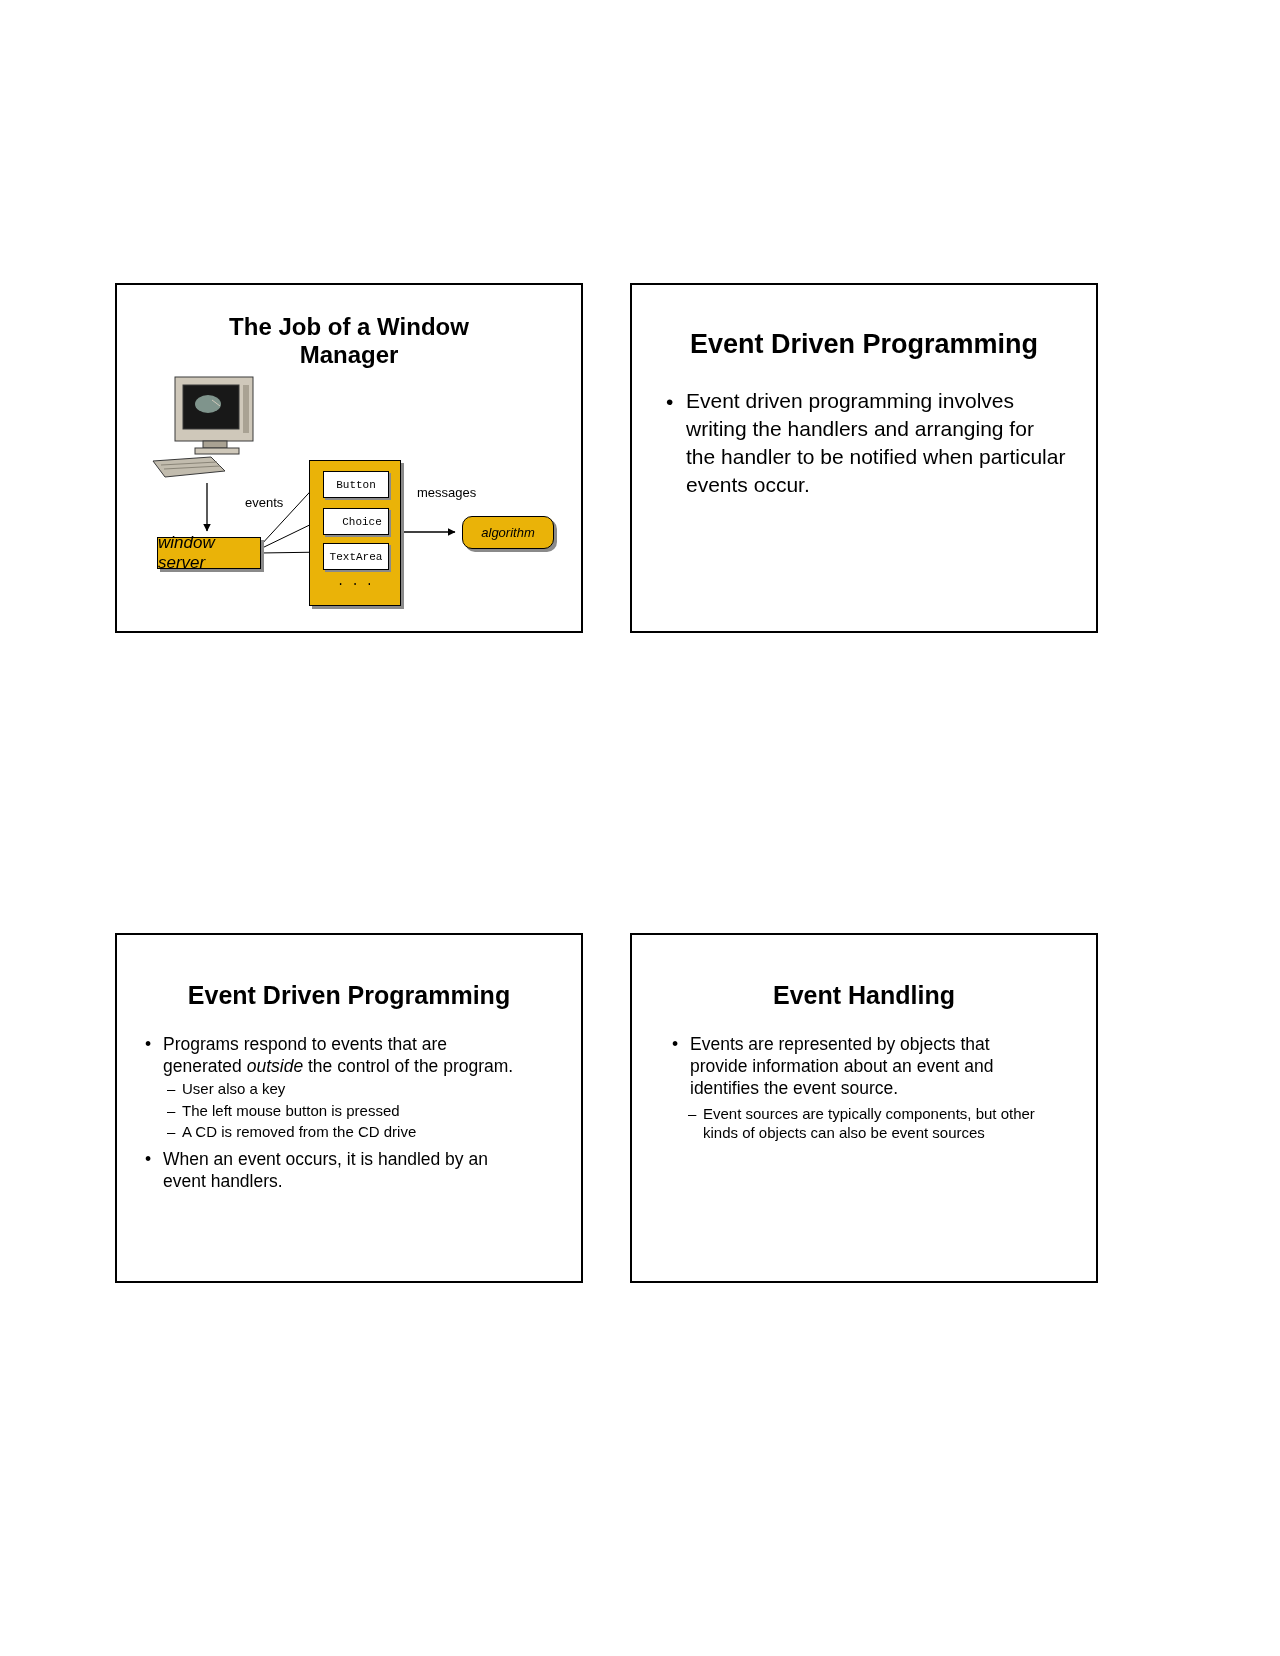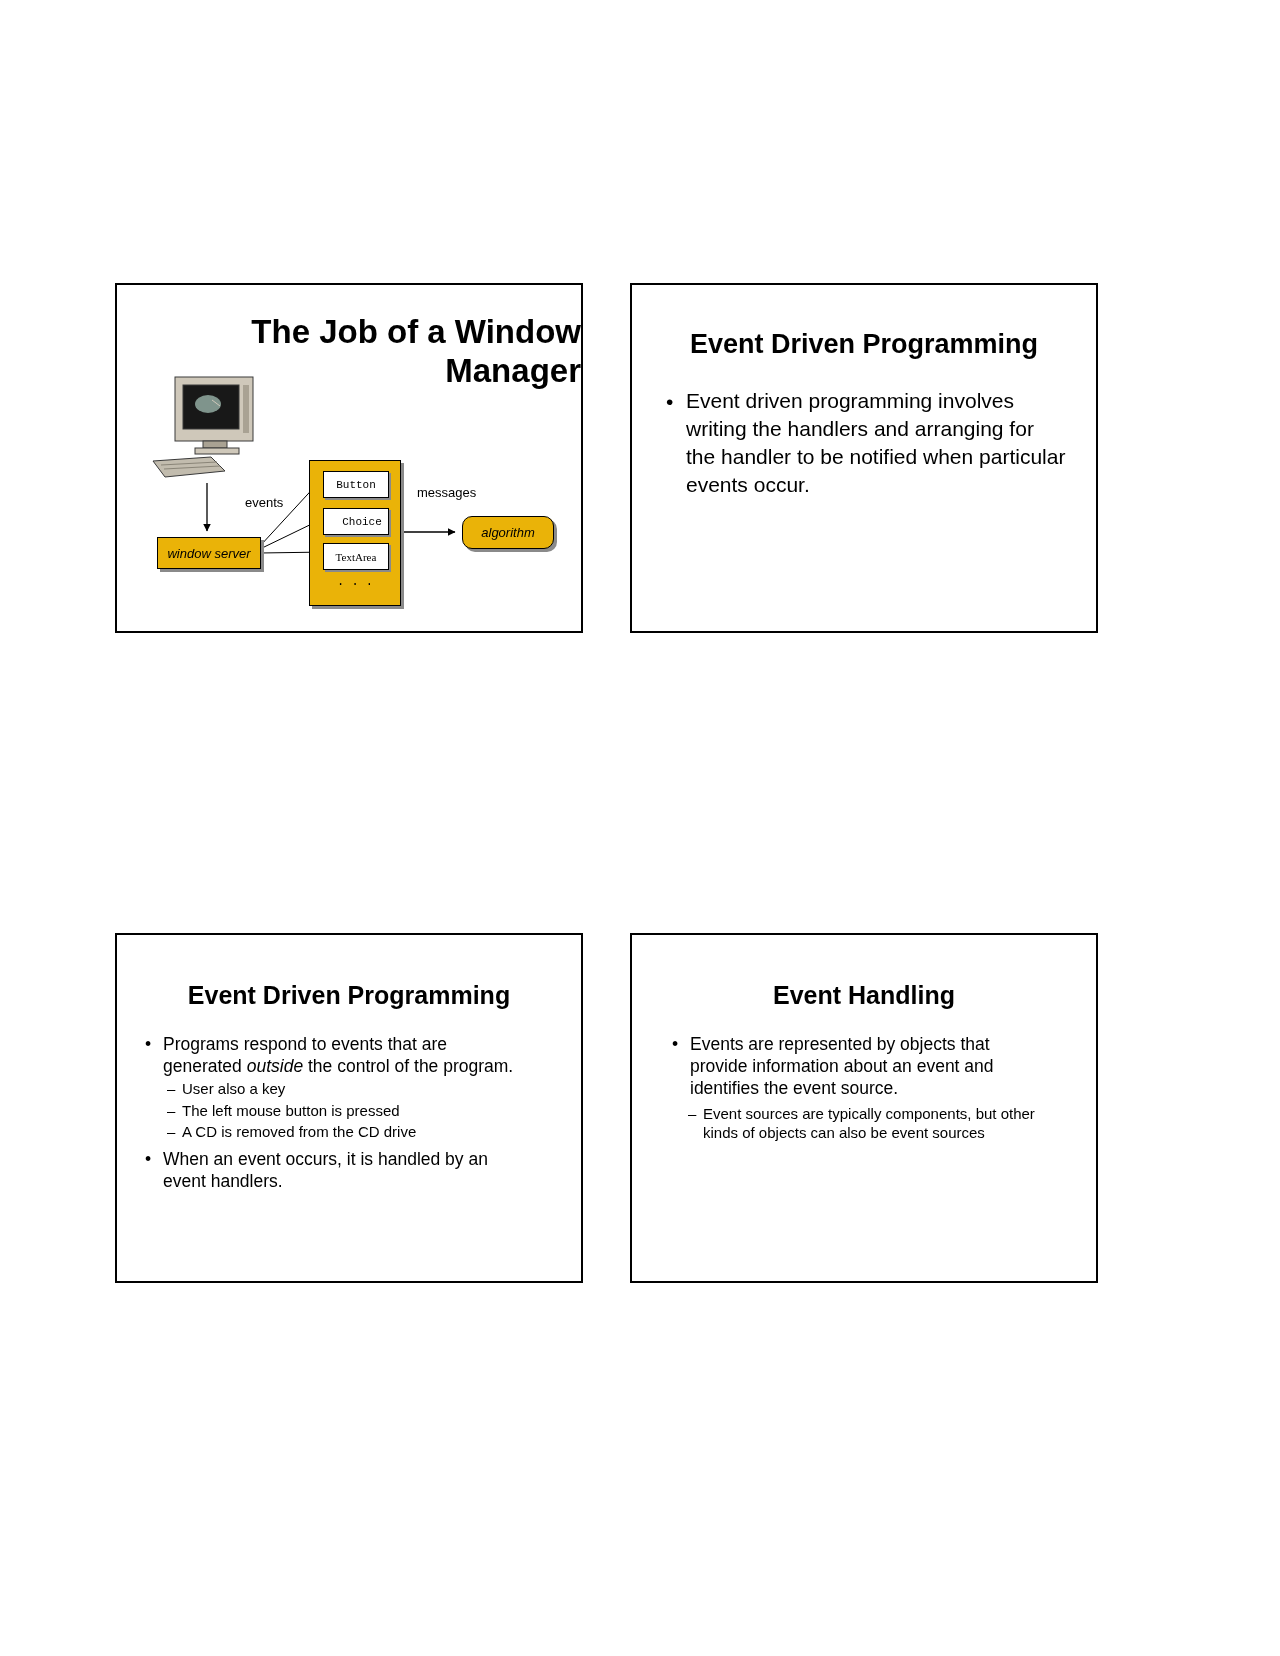--- a/index.html
+++ b/index.html
@@ -22,21 +22,21 @@
   .slide-2 { left:630px; top:283px; }
   .slide-3 { left:115px; top:933px; }
   .slide-4 { left:630px; top:933px; }
 
   
   .s-title {
     font-weight:bold;
     text-align:center;
     line-height:1.18;
   }
-  .slide-1 .s-title { font-size:33px; margin-top:28px;text-align:right; }
+  .slide-1 .s-title { font-size:24px; margin-top:28px; }
   .slide-2 .s-title { font-size:27px; margin-top:44px; }
   .slide-3 .s-title, .slide-4 .s-title { font-size:25px; margin-top:46px; }
 
   
   .body2 { margin:26px 0 0 34px; }
   .body34 { margin:22px 0 0 28px; }
   .slide-4 .body34 { margin-left:40px; }
 
   .bullet { display:flex; align-items:flex-start; }
   .bullet .marker { flex:none; }
@@ -60,34 +60,34 @@
   .diagram svg { position:absolute; left:0; top:0; }
 
   .dbox {
     position:absolute;
     border:1px solid #000;
     background:#eab308;
     box-shadow:3px 3px 0 #8a8a8a;
     display:flex; align-items:center; justify-content:center;
   }
   .window-server { left:40px; top:252px; width:104px; height:32px;
-    font-style:italic; font-size:13px; }
+    font-style:italic; font-size:17px; }
   .algorithm { left:345px; top:231px; width:92px; height:33px;
     font-style:italic; font-size:13px;border-radius:10px; }
   .components-outer { left:192px; top:175px; width:92px; height:146px; display:block; }
   .comp-box {
     position:absolute; left:13px; width:66px; height:27px;
     border:1px solid #000; background:#fff;
     box-shadow:2px 2px 0 #8a8a8a;
     display:flex; align-items:center; justify-content:center;
     font-family:"Liberation Mono", monospace; font-size:11px;
   }
   .comp-0 { top:10px; }
   .comp-1 { top:47px;padding-left:12px; }
-  .comp-2 { top:82px;font-family:Liberation Serif, serif; }
+  .comp-2 { top:82px; }
   .ellipsis {
     position:absolute; left:0; right:0; top:114px; text-align:center;
     font-family:"Liberation Mono", monospace; font-size:12px;
   }
   .dlbl { position:absolute; font-size:13px; }
   .events-lbl { left:128px; top:210px; }
   .messages-lbl { left:300px; top:200px; }
 </style>
 </head>
 <body>

